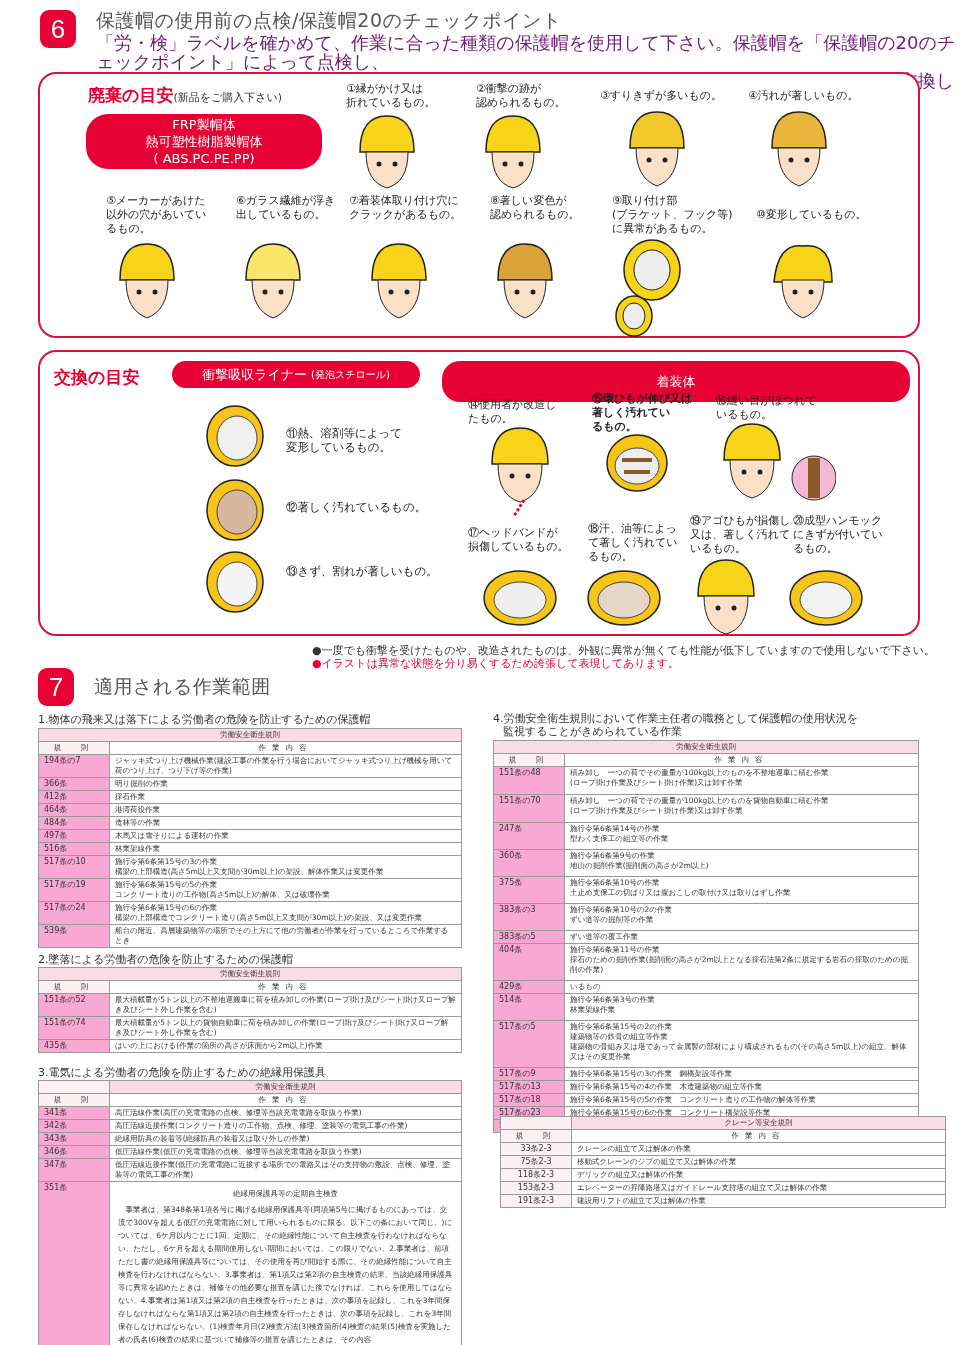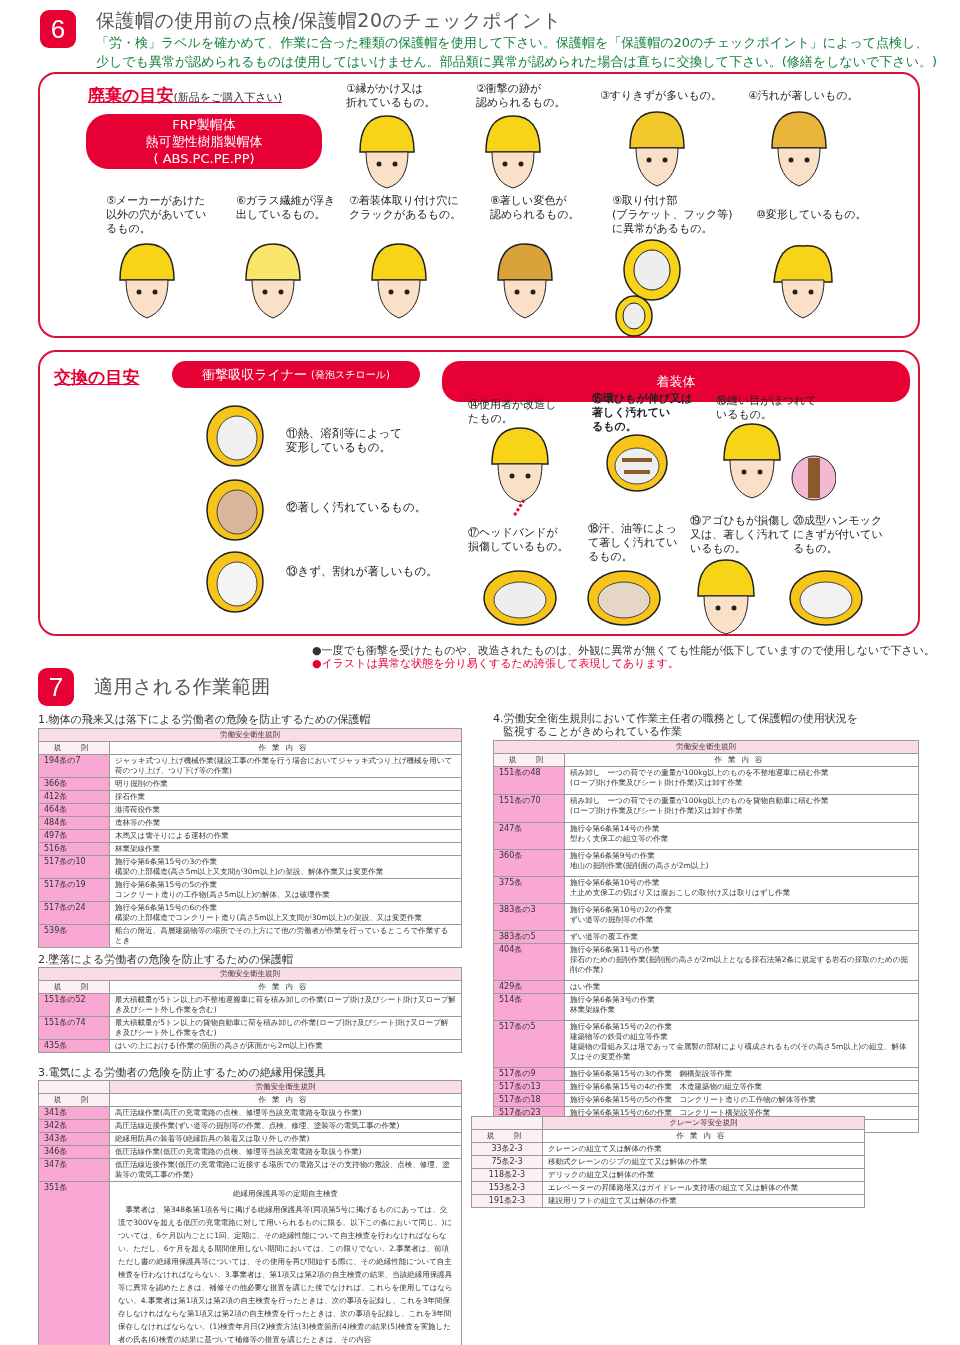--- a/index.html
+++ b/index.html
@@ -1,22 +1,22 @@
 <!DOCTYPE html>
 <html><head>
 <meta charset="utf-8">
 <style>
   * { box-sizing: border-box; margin: 0; padding: 0; }
   body { width: 960px; height: 1345px; background: #fff; font-family: "DejaVu Sans", "Liberation Sans", sans-serif; color: #333; position: relative; overflow: hidden; }
   .abs { position: absolute; }
   .sec-num { width: 36px; height: 38px; background: #e60033; color: #fff; border-radius: 9px; font-size: 26px; display: flex; align-items: center; justify-content: center; font-family: "Liberation Sans", sans-serif; }
   .sec-title { font-size: 19px; color: #555; letter-spacing: 0.5px; }
-  .intro { font-size: 13px; color: #15803d; line-height: 19px; }
+  .intro { font-size: 18px; color: #701a75; line-height: 19px; }
   .panel { border: 2.5px solid #d9123a; border-radius: 18px; background: #fff; }
-  .panel-head { color: #e60033; font-weight: bold; font-size: 17px; text-decoration: underline; }
+  .panel-head { color: #e60033; font-weight: bold; font-size: 17px; }
   .panel-head small { font-size: 11px; color: #333; font-weight: normal; }
   .pill { background: #e60033; color: #fff; border-radius: 18px; display: flex; align-items: center; justify-content: center; text-align: center; }
   .cap { font-size: 11px; line-height: 14px; color: #222; }
   .helmet { position: absolute; }
   .note { font-size: 11px; line-height: 13px; }
   .note.red { color: #e60033; }
   .tbl-title { font-size: 11px; color: #333; }
   table.reg { border-collapse: collapse; font-size: 7.5px; color: #333; table-layout: fixed; }
   table.reg td { border: 1px solid #9a9a9a; padding: 1px 5px; vertical-align: top; line-height: 10px; }
   table.reg tr.band td { background: #f9dce4; text-align: center; }
@@ -326,21 +326,21 @@
   <tr class="hdr">
         <td class="lh">規　則</td>
         <td>作業内容</td>
       </tr>
   <tr>
         <td class="rule">341条</td>
         <td>高圧活線作業(高圧の充電電路の点検、修理等当該充電電路を取扱う作業)</td>
       </tr>
   <tr>
         <td class="rule">342条</td>
-        <td>高圧活線近接作業(ずい道等の掘削等の作業、点検、修理、塗装等の電気工事の作業)</td>
+        <td>高圧活線近接作業(コンクリート造りの工作物、点検、修理、塗装等の電気工事の作業)</td>
       </tr>
   <tr>
         <td class="rule">343条</td>
         <td>絶縁用防具の装着等(絶縁防具の装着又は取り外しの作業)</td>
       </tr>
   <tr>
         <td class="rule">346条</td>
         <td>低圧活線作業(低圧の充電電路の点検、修理等当該充電電路を取扱う作業)</td>
       </tr>
   <tr>
@@ -408,21 +408,21 @@
         <td class="rule">383条の5</td>
         <td>ずい道等の覆工作業</td>
       </tr>
   <tr>
         <td class="rule">404条</td>
         <td style="white-space:pre-line;padding-bottom:5px">施行令第6条第11号の作業
 採石のための掘削作業(掘削面の高さが2m以上となる採石法第2条に規定する岩石の採取のための掘削の作業)</td>
       </tr>
   <tr>
         <td class="rule">429条</td>
-        <td>はい作業</td>
+        <td>いるもの</td>
       </tr>
   <tr>
         <td class="rule">514条</td>
         <td style="white-space:pre-line;padding-bottom:5px">施行令第6条第3号の作業
 林業架線作業</td>
       </tr>
   <tr>
         <td class="rule">517条の5</td>
         <td style="white-space:pre-line;padding-bottom:5px">施行令第6条第15号の2の作業
 建築物等の鉄骨の組立等作業
@@ -444,21 +444,21 @@
         <td class="rule">517条の23</td>
         <td>施行令第6条第15号の6の作業　コンクリート橋架設等作業</td>
       </tr>
   <tr>
         <td class="rule">566条</td>
         <td>施行令第6条第15号の作業　足場の組立作業</td>
       </tr>
 </tbody>
   </table>
 
-<table class="abs reg" style="left:471px;top:1116px;width:394px;">
+<table class="abs reg" style="left:500px;top:1116px;width:446px;">
   <colgroup>
       <col style="width:71px">
       <col>
     </colgroup>
   <tbody>
       <tr class="band">
         <td style="background:#fdf0f3"></td>
         <td>クレーン等安全規則</td>
       </tr>
   <tr class="hdr">

